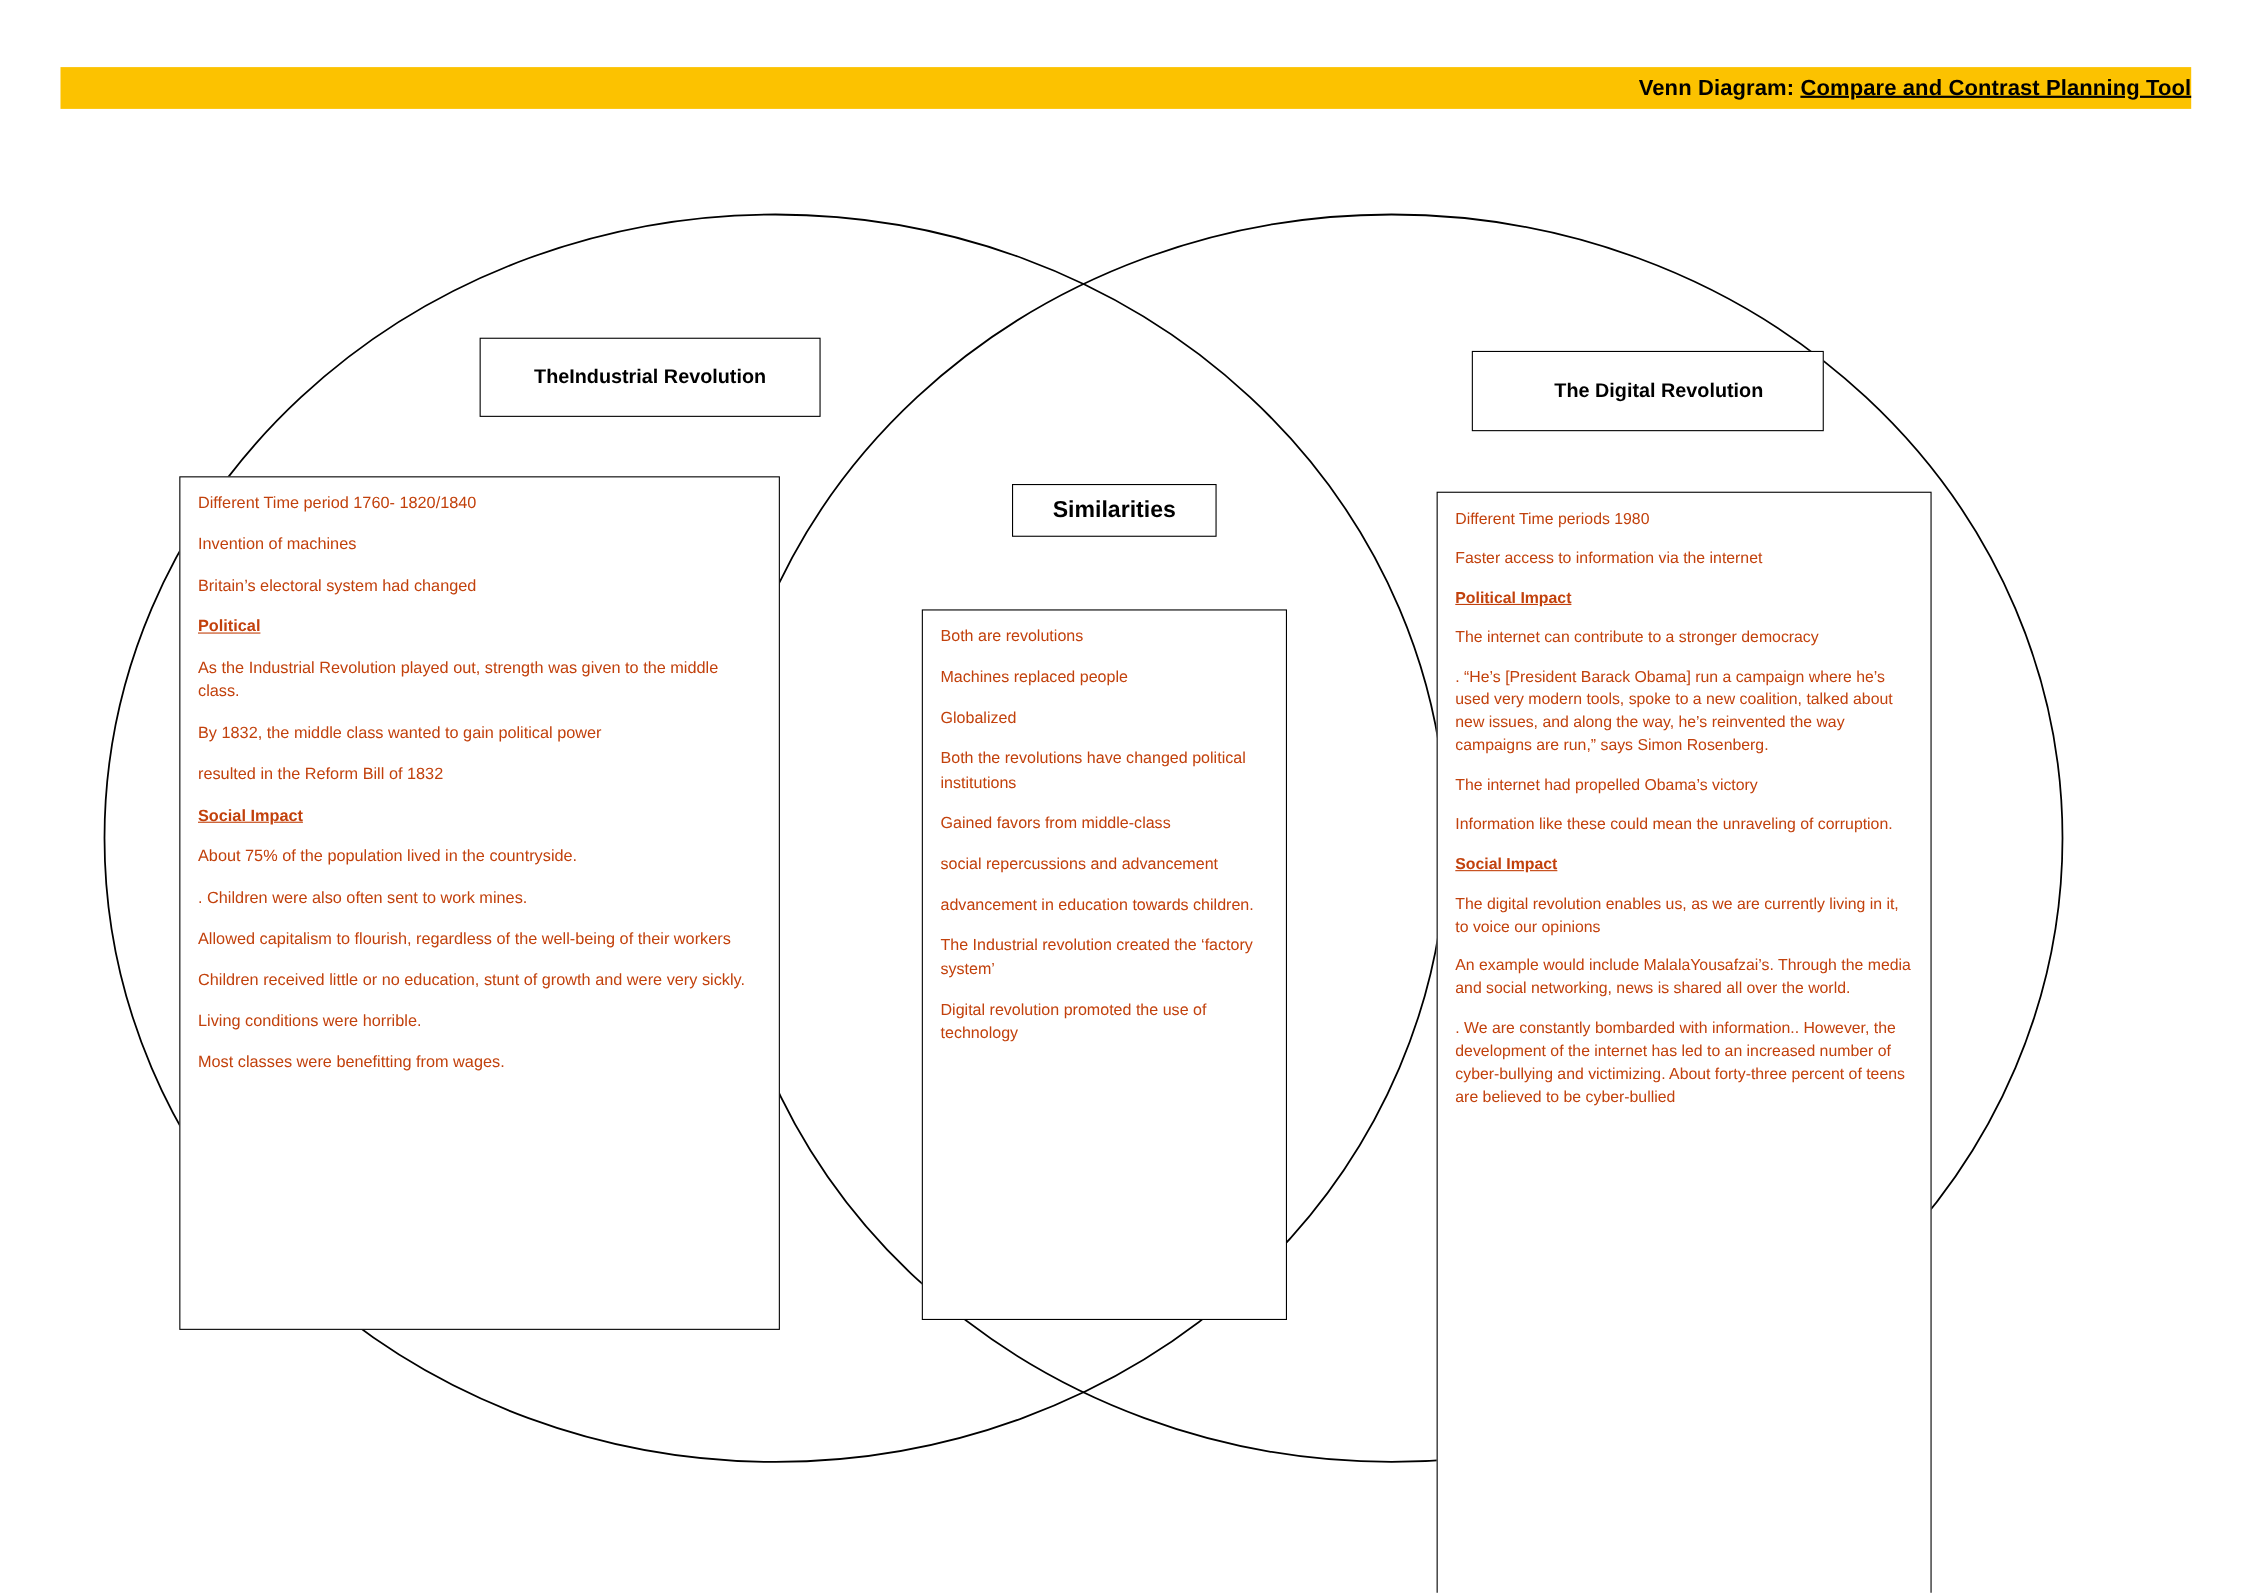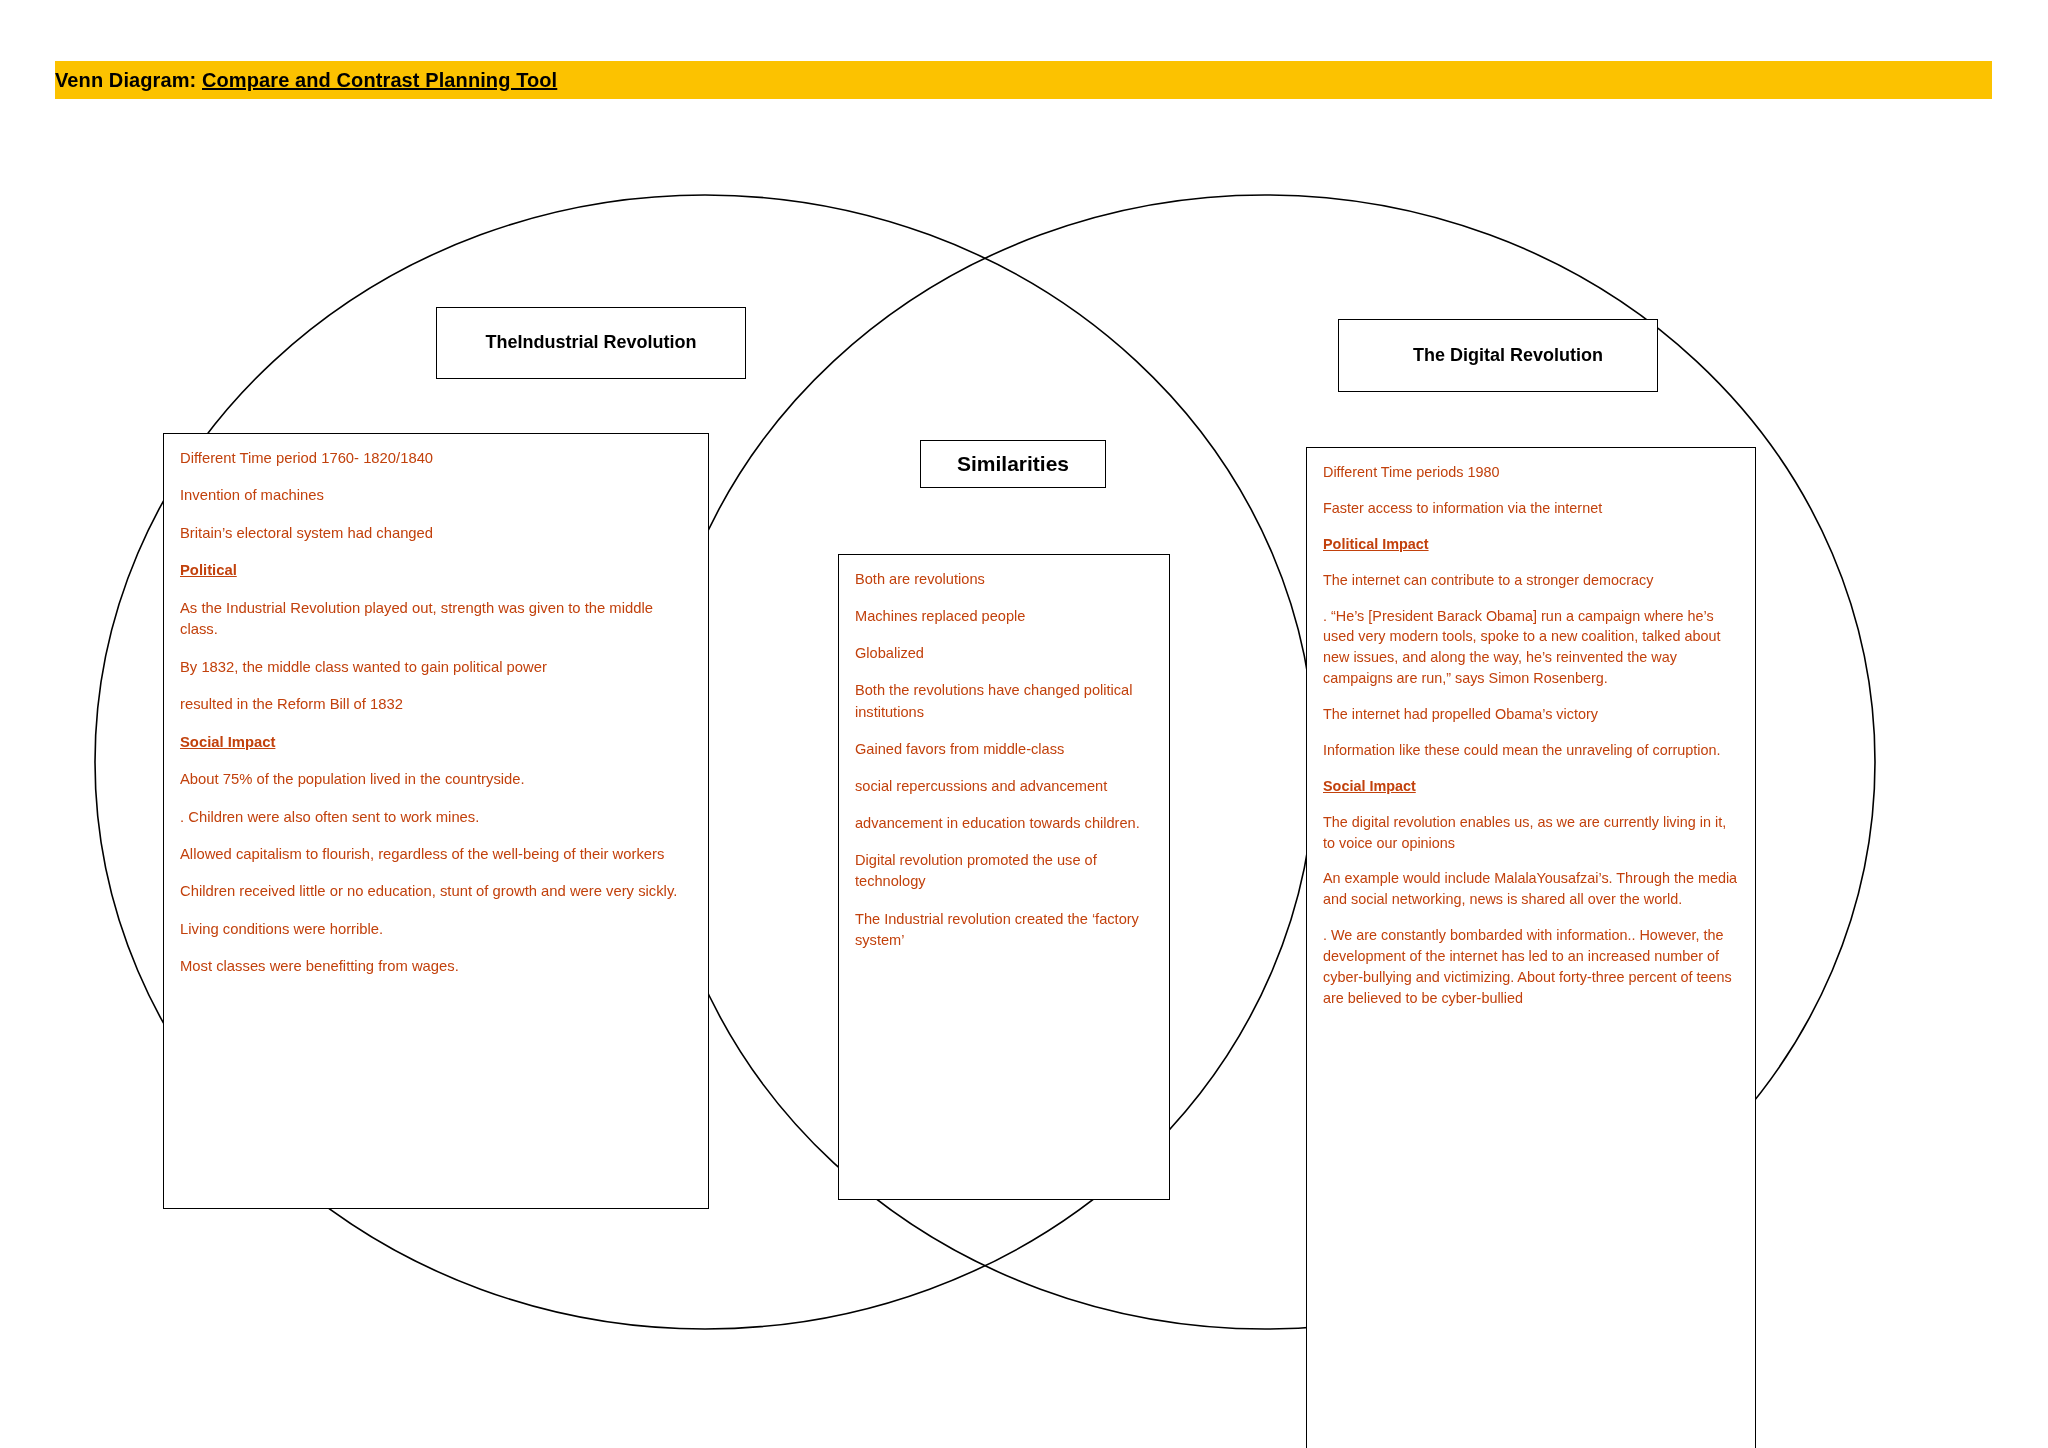--- a/index.html
+++ b/index.html
@@ -19,21 +19,21 @@
   
   #header-banner {
     position: absolute;
     left: 55px;
     top: 61px;
     width: 1937px;
     height: 38px;
     background: #FCC200;
     display: flex;
     align-items: center;
-    justify-content: flex-start;
+    justify-content: flex-end;
   }
   #header-title {
     font-size: 20px;
     font-weight: bold;
     color: #000000;
     letter-spacing: 0.1px;
     white-space: nowrap;
   }
   #header-title .underlined { text-decoration: underline; }
 
@@ -140,22 +140,22 @@
   </div>
 
 <div class="content-box" id="box-center">
     <p>Both are revolutions</p>
     <p>Machines replaced people</p>
     <p>Globalized</p>
     <p>Both the revolutions have changed political institutions</p>
     <p>Gained favors from middle-class</p>
     <p>social repercussions and advancement</p>
     <p>advancement in education towards children.</p>
+    <p>The Industrial revolution created the ‘factory system’</p>
     <p> Digital revolution promoted the use of technology</p>
-    <p>The Industrial revolution created the ‘factory system’</p>
   </div>
 
 <div class="content-box" id="box-right">
     <p>Different Time periods 1980</p>
     <p>Faster access to information via the internet</p>
     <p class="heading">Political Impact</p>
     <p>The internet can contribute to a stronger democracy</p>
     <p>. “He’s [President Barack Obama] run a campaign where he’s used very modern tools, spoke to a new coalition, talked about new issues, and along the way, he’s reinvented the way campaigns are run,” says Simon Rosenberg.</p>
     <p>The internet had propelled Obama’s victory</p>
     <p>Information like these could mean the unraveling of corruption.</p>

